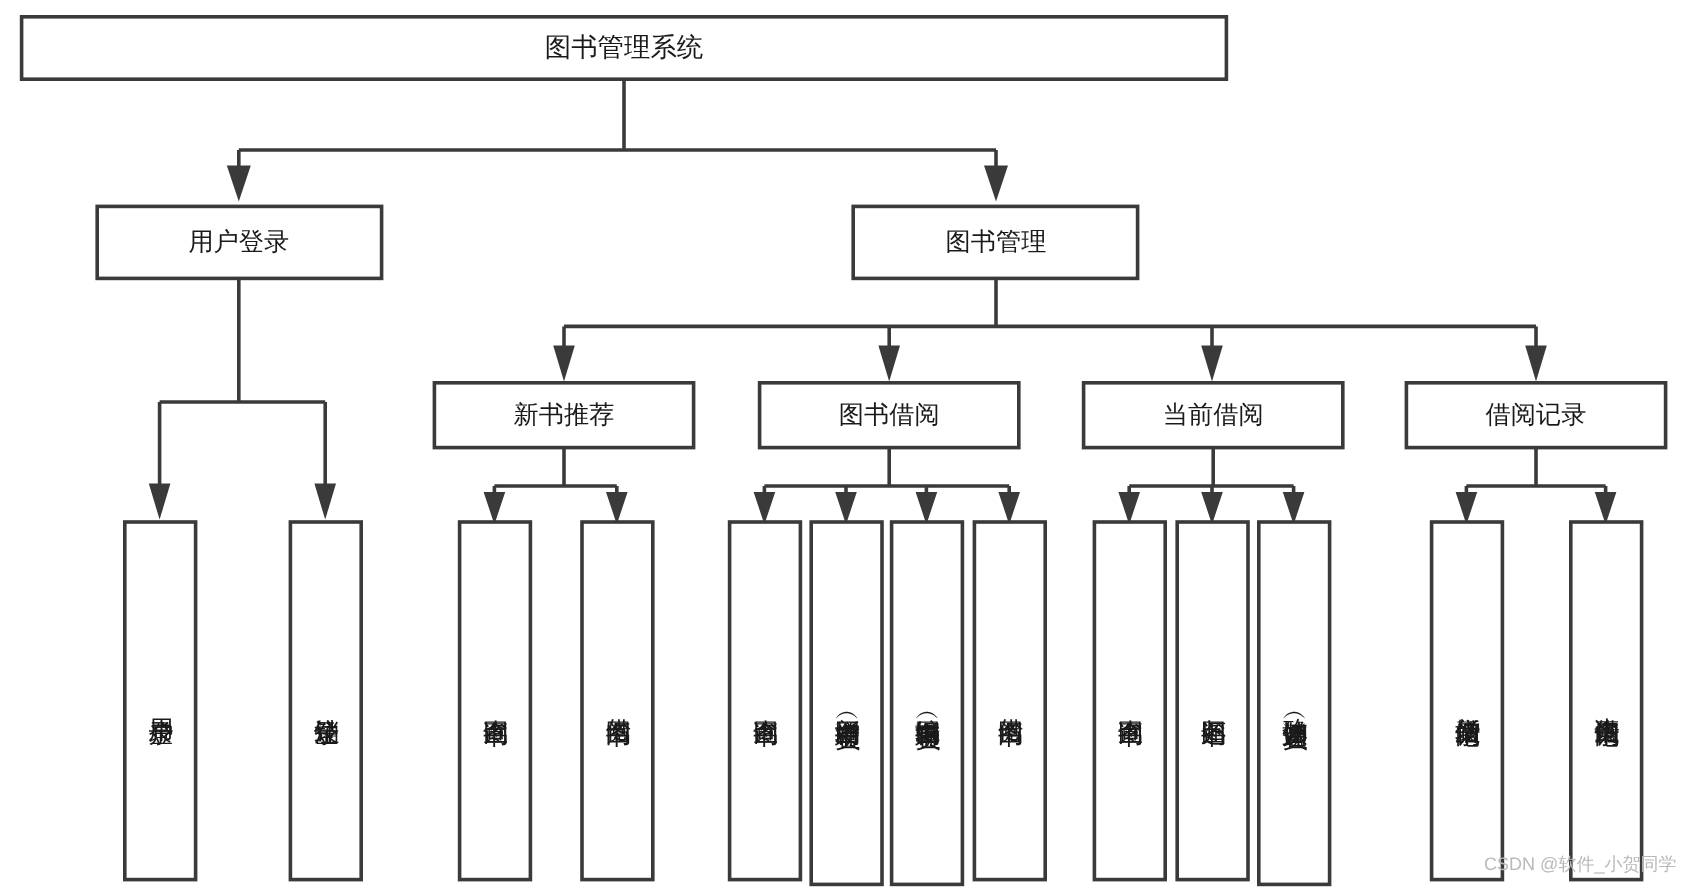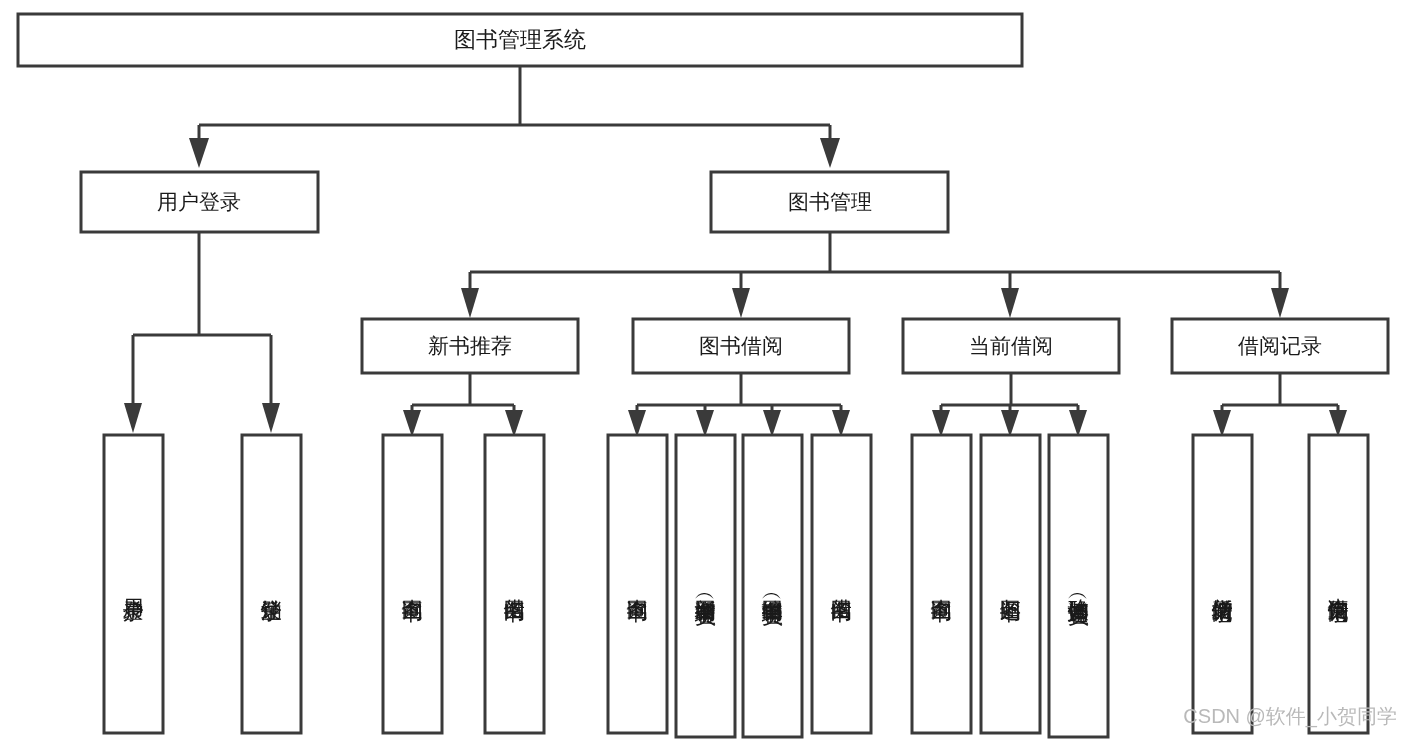--- a/index.html
+++ b/index.html
@@ -70,21 +70,21 @@
     line-height: 1.12;
     color: #1a1a1a;
     letter-spacing: 1px;
     white-space: nowrap;
   }
   .watermark {
     position: absolute;
     right: 8px;
     bottom: 6px;
     font-family: "Liberation Sans", "DejaVu Sans", sans-serif;
-    font-size: 20px;
+    font-size: 15px;
     color: #b9b9b9;
     white-space: nowrap;
   }
 </style>
 </head>
 <body>
 
 <div id="diagram-root">
 
   <svg class="flow" viewBox="0 0 1405 747">

